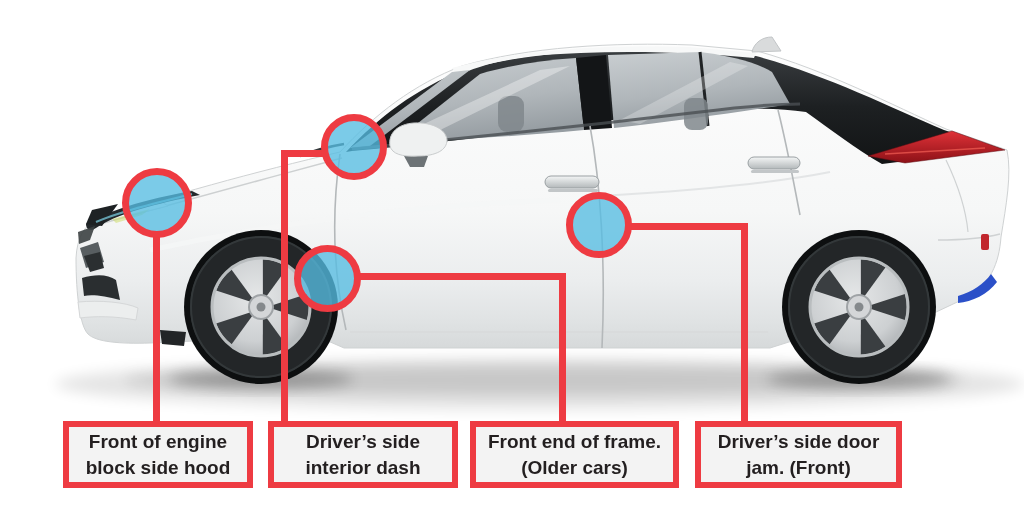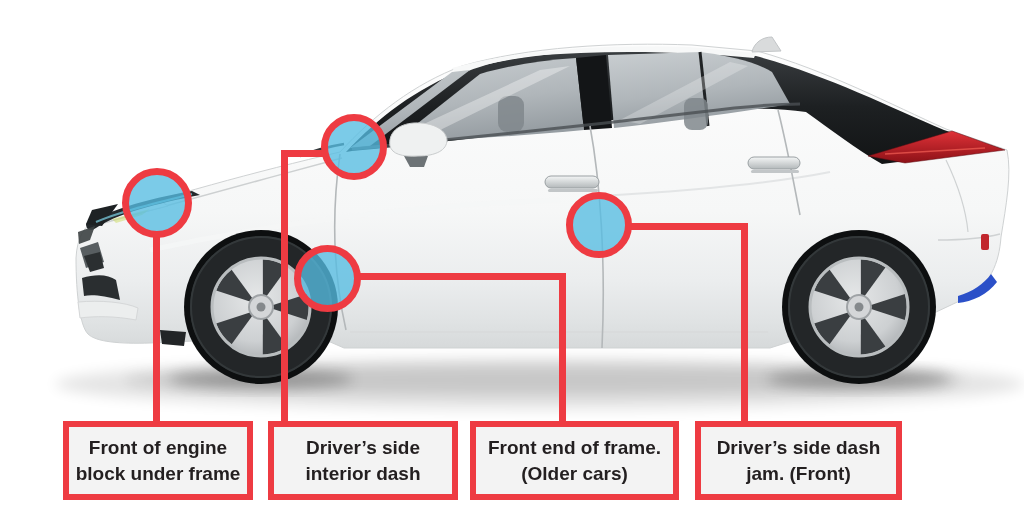--- a/index.html
+++ b/index.html
@@ -9,21 +9,21 @@
   }
   .car-svg{position:absolute;left:0;top:0;width:1024px;height:526px;}
   .marker{
     position:absolute;border-radius:50%;
     border:7px solid #ee3b42;
     background:rgba(86,188,225,0.78);
     box-sizing:content-box;
   }
   .cline{position:absolute;background:#ee3b42;}
   .label-box{
-    position:absolute;top:421px;height:79px;box-sizing:border-box;
+    position:absolute;top:421px;height:67px;box-sizing:border-box;
     border:6px solid #ee3b42;background:#f3f3f3;
     display:flex;flex-direction:column;align-items:center;justify-content:center;
     text-align:center;color:#231f20;font-weight:700;font-size:19px;line-height:26px;
   }
   .label-box span{white-space:nowrap;}
 </style>
 </head>
 <body>
 
 <div class="scene">
@@ -215,31 +215,31 @@
   <div class="cline" style="left:627px;top:223px;width:121px;height:7px;"></div>
   <div class="cline" style="left:741px;top:223px;width:7px;height:201px;"></div>
 
   <div class="marker" style="left:122px;top:168px;width:56px;height:56px;"></div>
   <div class="marker" style="left:321px;top:114px;width:52px;height:52px;"></div>
   <div class="marker" style="left:294px;top:245px;width:53px;height:53px;"></div>
   <div class="marker" style="left:566px;top:192px;width:52px;height:52px;"></div>
 
   <div class="label-box" style="left:63px;width:190px;">
     <span>Front of engine</span>
-    <span>block under frame</span>
+    <span>block side hood</span>
   </div>
 
   <div class="label-box" style="left:470px;width:209px;">
     <span>Front end of frame.</span>
     <span>(Older cars)</span>
   </div>
 
   <div class="label-box" style="left:268px;width:190px;">
     <span>Driver’s side</span>
     <span>interior dash</span>
   </div>
 
   <div class="label-box" style="left:695px;width:207px;">
-    <span>Driver’s side dash</span>
+    <span>Driver’s side door</span>
     <span>jam. (Front)</span>
   </div>
 
 </div>
 
 </body></html>

